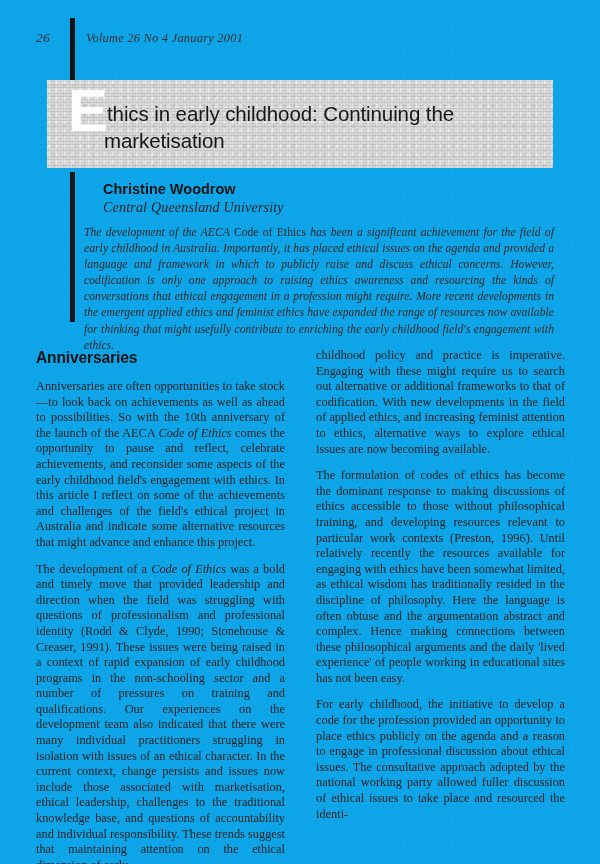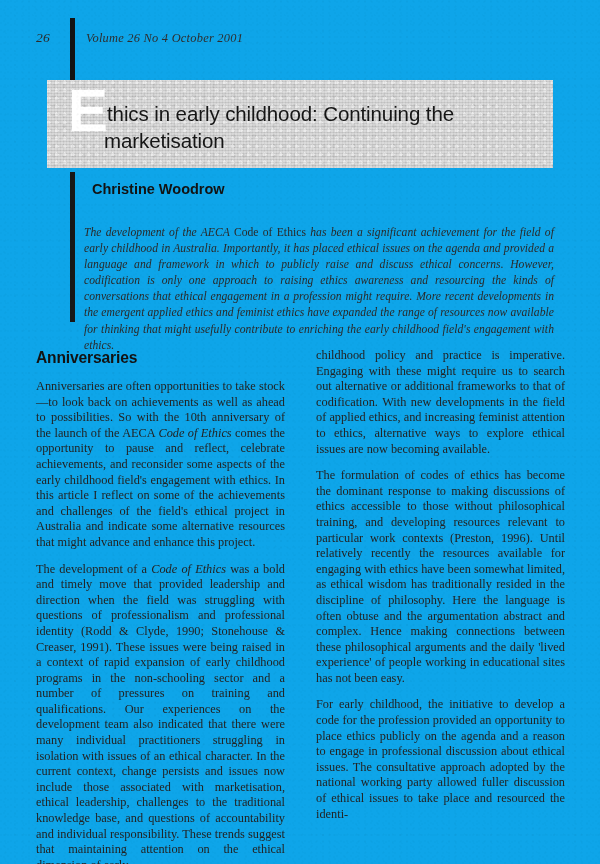--- a/index.html
+++ b/index.html
@@ -121,21 +121,21 @@
     font-size: 20.5px;
     line-height: 27px;
     color: #161616;
     letter-spacing: -.1px;
   }
   .title-line2 { display:block; margin-left: -3px; }
 
   
   .byline {
     position: absolute;
-    left: 92px;
+    left: 103px;
     top: 180px;
     width: 430px;
   }
   .author {
     font-family: "Liberation Sans", sans-serif;
     font-weight: bold;
     font-size: 14.5px;
     line-height: 18px;
     color: #131313;
   }
@@ -196,36 +196,37 @@
   .col p:last-child { margin-bottom: 0; }
   .col em { font-style: italic; }
 </style>
 </head>
 <body>
 
 <div class="page">
 
   <div class="running-head">
     <span class="folio">26</span>
-    <span class="issue-line">Volume 26 No 4 October 2001</span>
+    <span class="issue-line">Volume 26 No 4 January 2001</span>
   </div>
 
   <div class="rule-top"></div>
   <div class="rule-mid"></div>
 
   <div class="title-banner">
     <span class="dropcap">E</span>
     <div class="title-text">
       <span>thics in early childhood: Continuing the</span>
       <span class="title-line2">marketisation</span>
     </div>
   </div>
 
   <div class="byline">
     <div class="author">Christine Woodrow</div>
+    <div class="affiliation">Central Queensland University</div>
   </div>
 
   <div class="abstract">
     <span>The development of the AECA </span><span class="roman">Code of Ethics</span><span> has been a significant achievement for the field of early childhood in Australia. Importantly, it has placed ethical issues on the agenda and provided a language and framework in which to publicly raise and discuss ethical concerns. However, codification is only one approach to raising ethics awareness and resourcing the kinds of conversations that ethical engagement in a profession might require. More recent developments in the emergent applied ethics and feminist ethics have expanded the range of resources now available for thinking that might usefully contribute to enriching the early childhood field's engagement with ethics.</span>
   </div>
 
   <div class="col col-left">
     <h2>Anniversaries</h2>
     <p><span>Anniversaries are often opportunities to take stock—to look back on achievements as well as ahead to possibilities. So with the 10th anniversary of the launch of the AECA </span><em>Code of Ethics</em><span> comes the opportunity to pause and reflect, celebrate achievements, and reconsider some aspects of the early childhood field's engagement with ethics. In this article I reflect on some of the achievements and challenges of the field's ethical project in Australia and indicate some alternative resources that might advance and enhance this project.</span></p>
     <p><span>The development of a </span><em>Code of Ethics</em><span> was a bold and timely move that provided leadership and direction when the field was struggling with questions of professionalism and professional identity (Rodd &amp; Clyde, 1990; Stonehouse &amp; Creaser, 1991). These issues were being raised in a context of rapid expansion of early childhood programs in the non-schooling sector and a number of pressures on training and qualifications. Our experiences on the development team also indicated that there were many individual practitioners struggling in isolation with issues of an ethical character. In the current context, change persists and issues now include those associated with marketisation, ethical leadership, challenges to the traditional knowledge base, and questions of accountability and individual responsibility. These trends suggest that maintaining attention on the ethical dimension of early</span></p>

